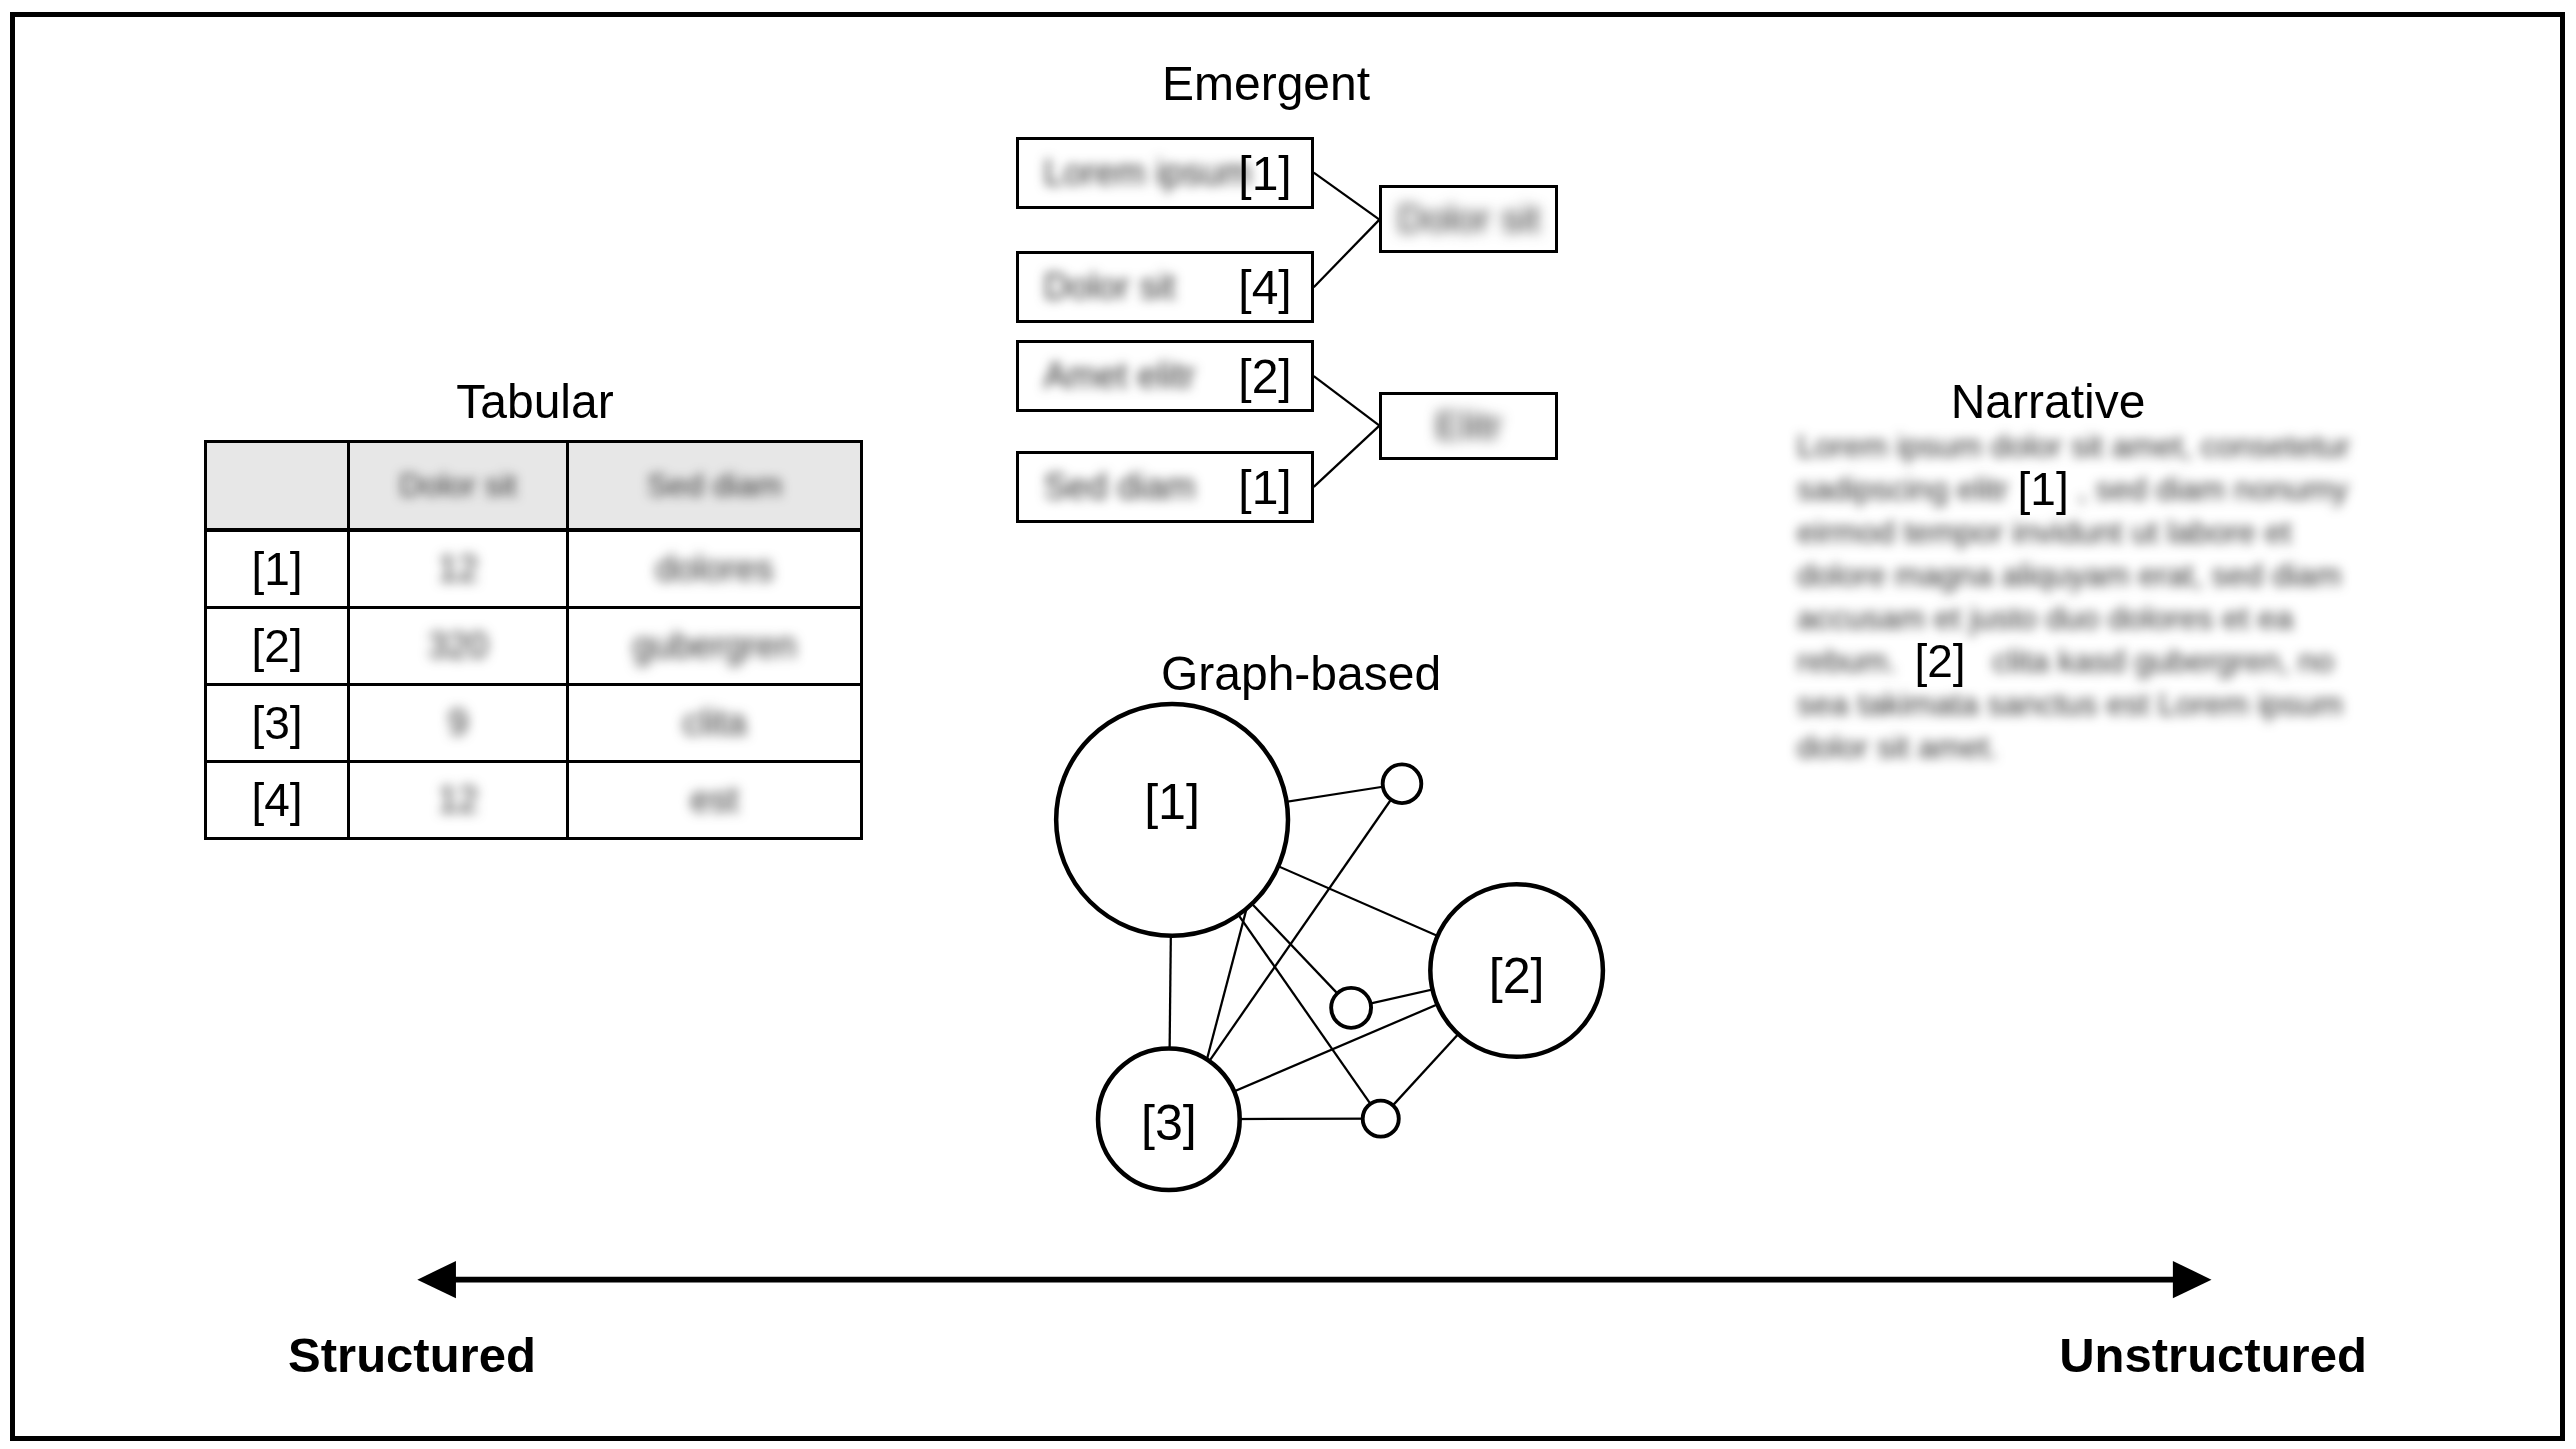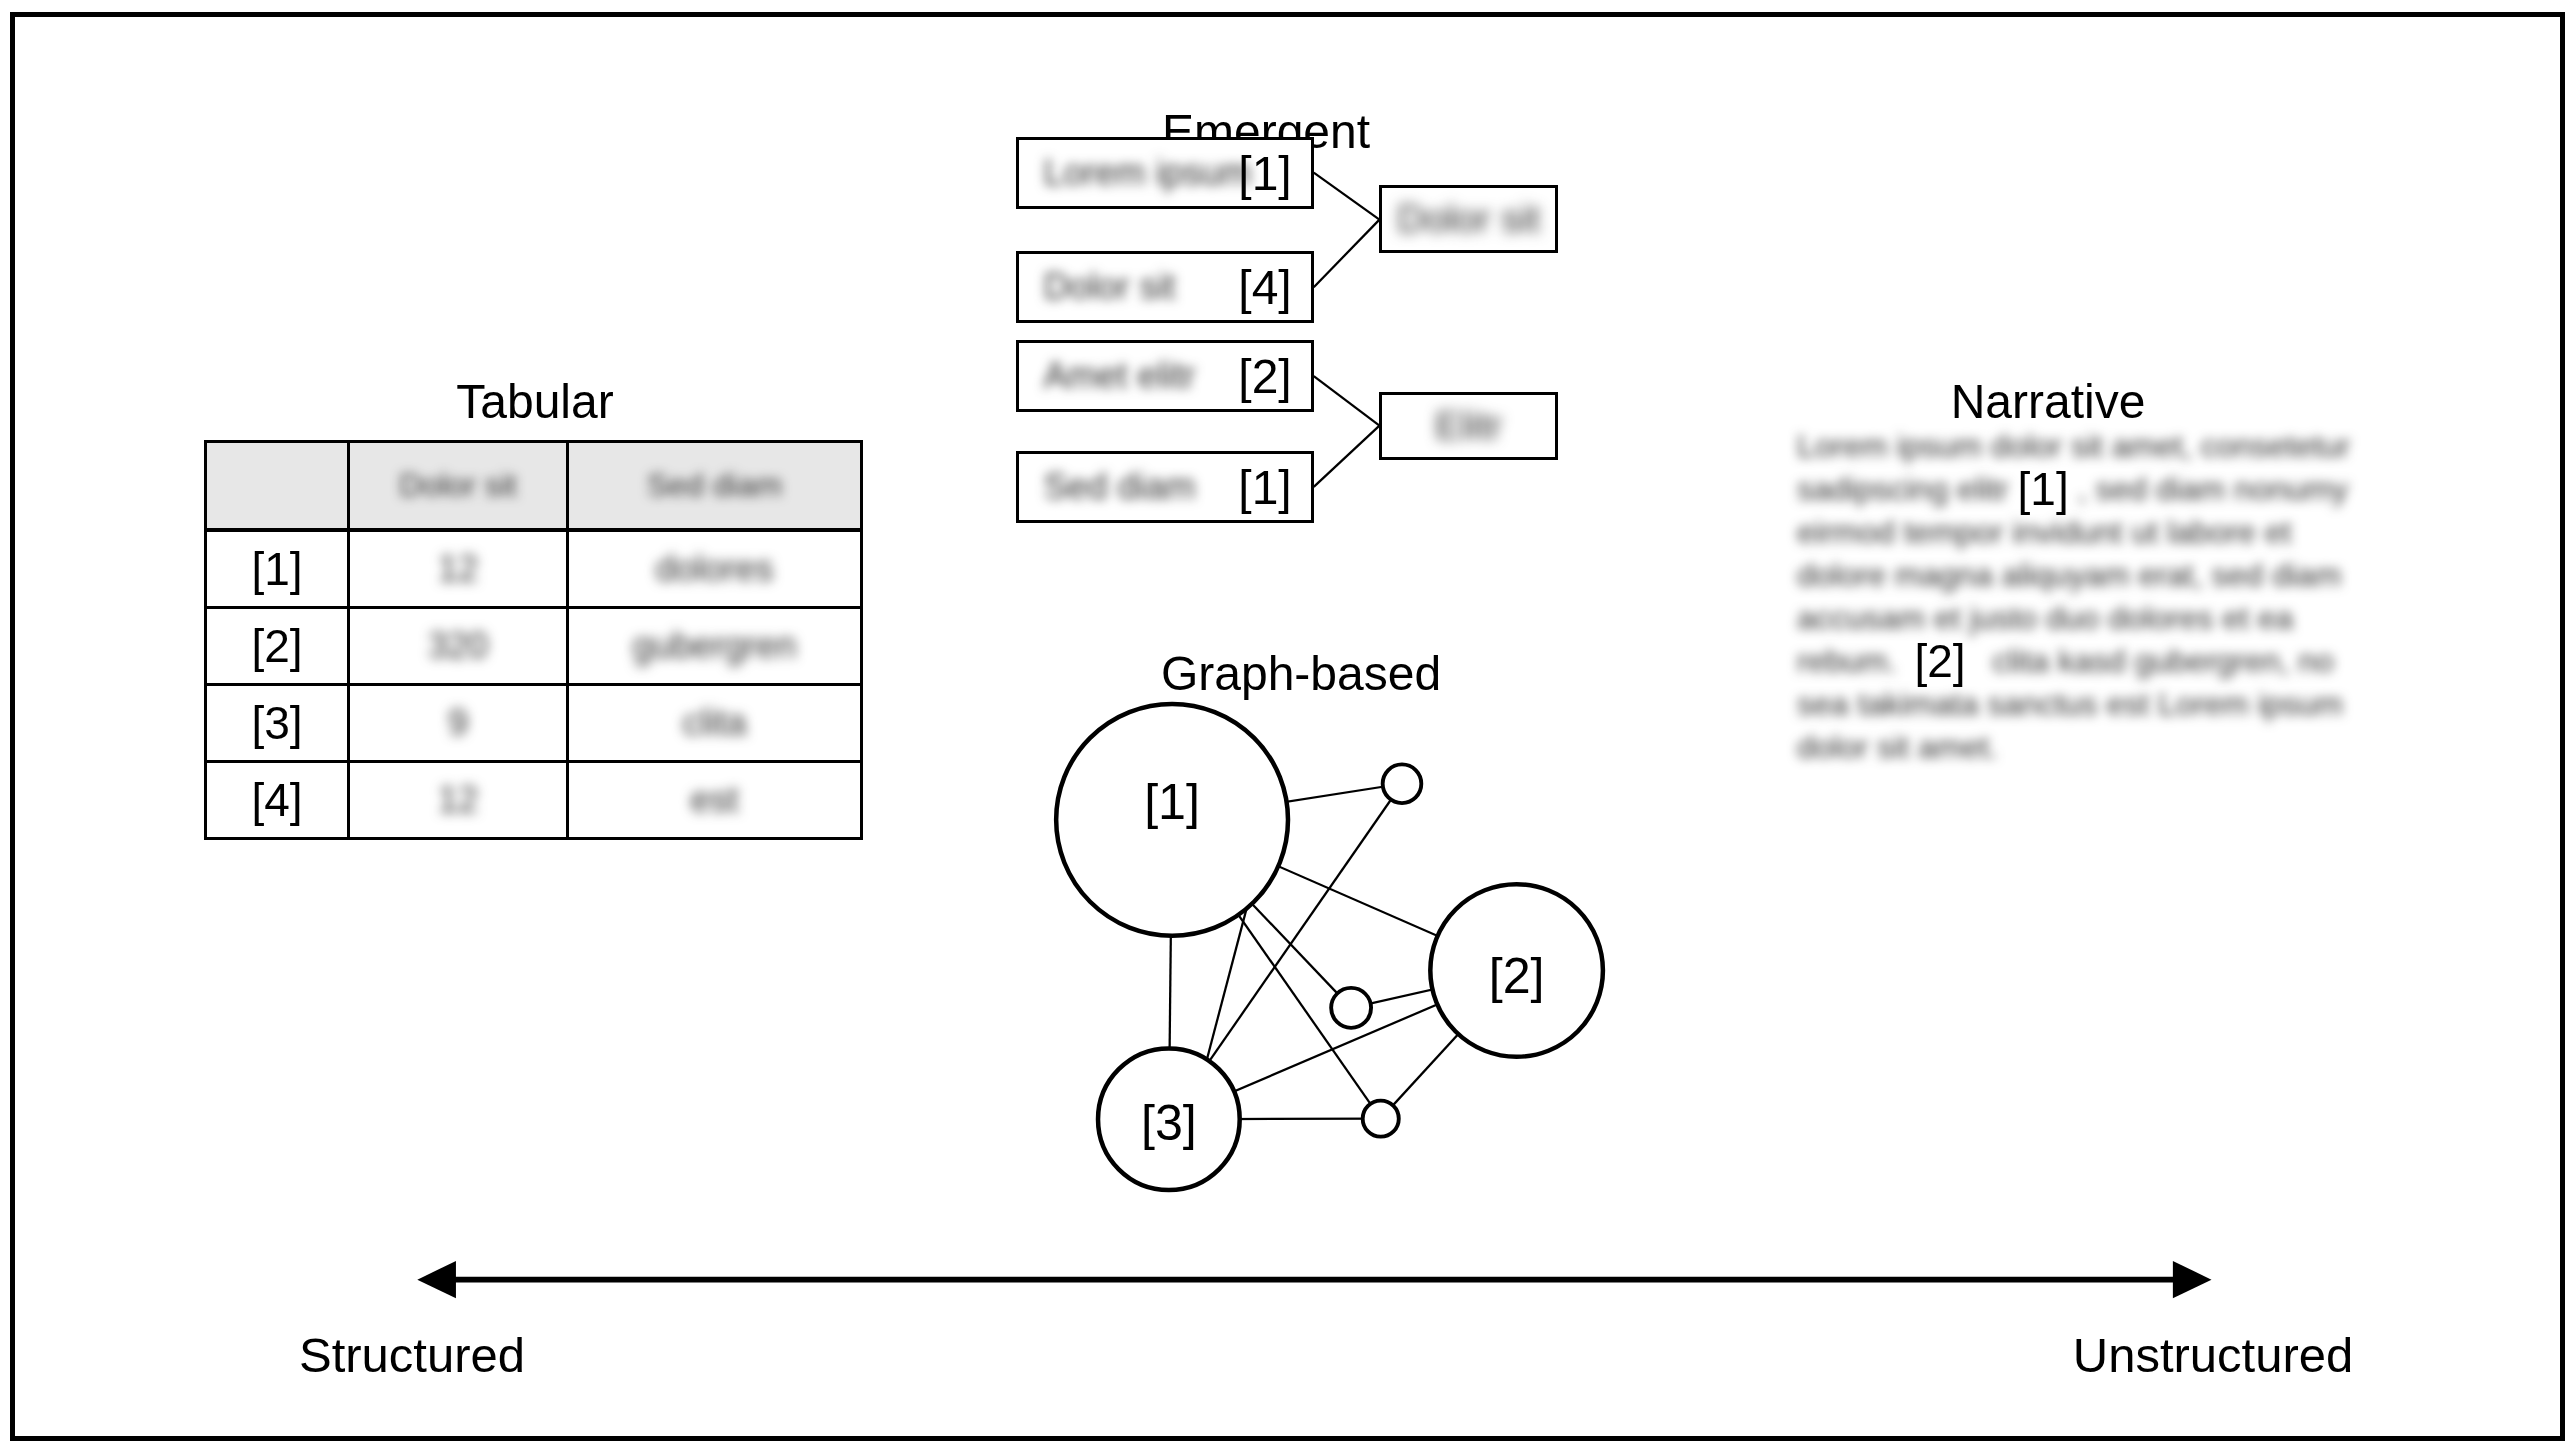--- a/index.html
+++ b/index.html
@@ -10,21 +10,21 @@
   
   .frame{position:absolute;left:10.3px;top:12.2px;width:2545px;height:1419px;border:5.2px solid #000;}
   
   #overlay{position:absolute;left:0;top:0;z-index:1;pointer-events:none;}
   
   .sec-title{
     position:absolute;font-size:48px;line-height:1.1;white-space:nowrap;
     transform:translateX(-50%);font-weight:400;z-index:2;
   }
   #title-tabular{left:535px;top:376px;}
-  #title-emergent{left:1266px;top:58px;margin-top:48px;}
+  #title-emergent{left:1266px;top:58px;}
   #title-graph{left:1301px;top:648px;}
   #title-narrative{left:2048px;top:376px;}
   
   .blur{filter:blur(5.8px);color:#303030;}
   .blur-soft{filter:blur(5.2px);color:#303030;}
   
   #tabular-table{
     position:absolute;left:204px;top:440px;border-collapse:collapse;z-index:2;
     table-layout:fixed;
   }
@@ -43,21 +43,21 @@
   .src-label{position:absolute;left:24.5px;top:50%;transform:translateY(-50%);font-size:36px;white-space:nowrap;}
   .src-cite{position:absolute;right:19.3px;top:50%;transform:translateY(-50%);font-size:48px;white-space:nowrap;}
   .cluster-label{position:absolute;left:0;right:0;top:50%;transform:translateY(-50%);font-size:39px;text-align:center;white-space:nowrap;filter:blur(6.4px);color:#303030;}
   
   #narrative-block{position:absolute;left:1797px;top:428px;width:618px;z-index:2;}
   .n-line{height:43px;font-size:32px;white-space:pre;}
   .n-blur{filter:blur(5.2px);color:#303030;}
   .n-cite{font-size:46px;line-height:32px;vertical-align:-5.2px;}
   
   .spectrum-label{
-    position:absolute;top:1327px;font-size:49px;font-weight:400;white-space:nowrap;
+    position:absolute;top:1327px;font-size:49px;font-weight:700;white-space:nowrap;
     transform:translateX(-50%);z-index:2;
   }
   #label-structured{left:412px;}
   #label-unstructured{left:2213px;}
 </style>
 </head>
 <body>
 
 <div class="frame"></div>
 

